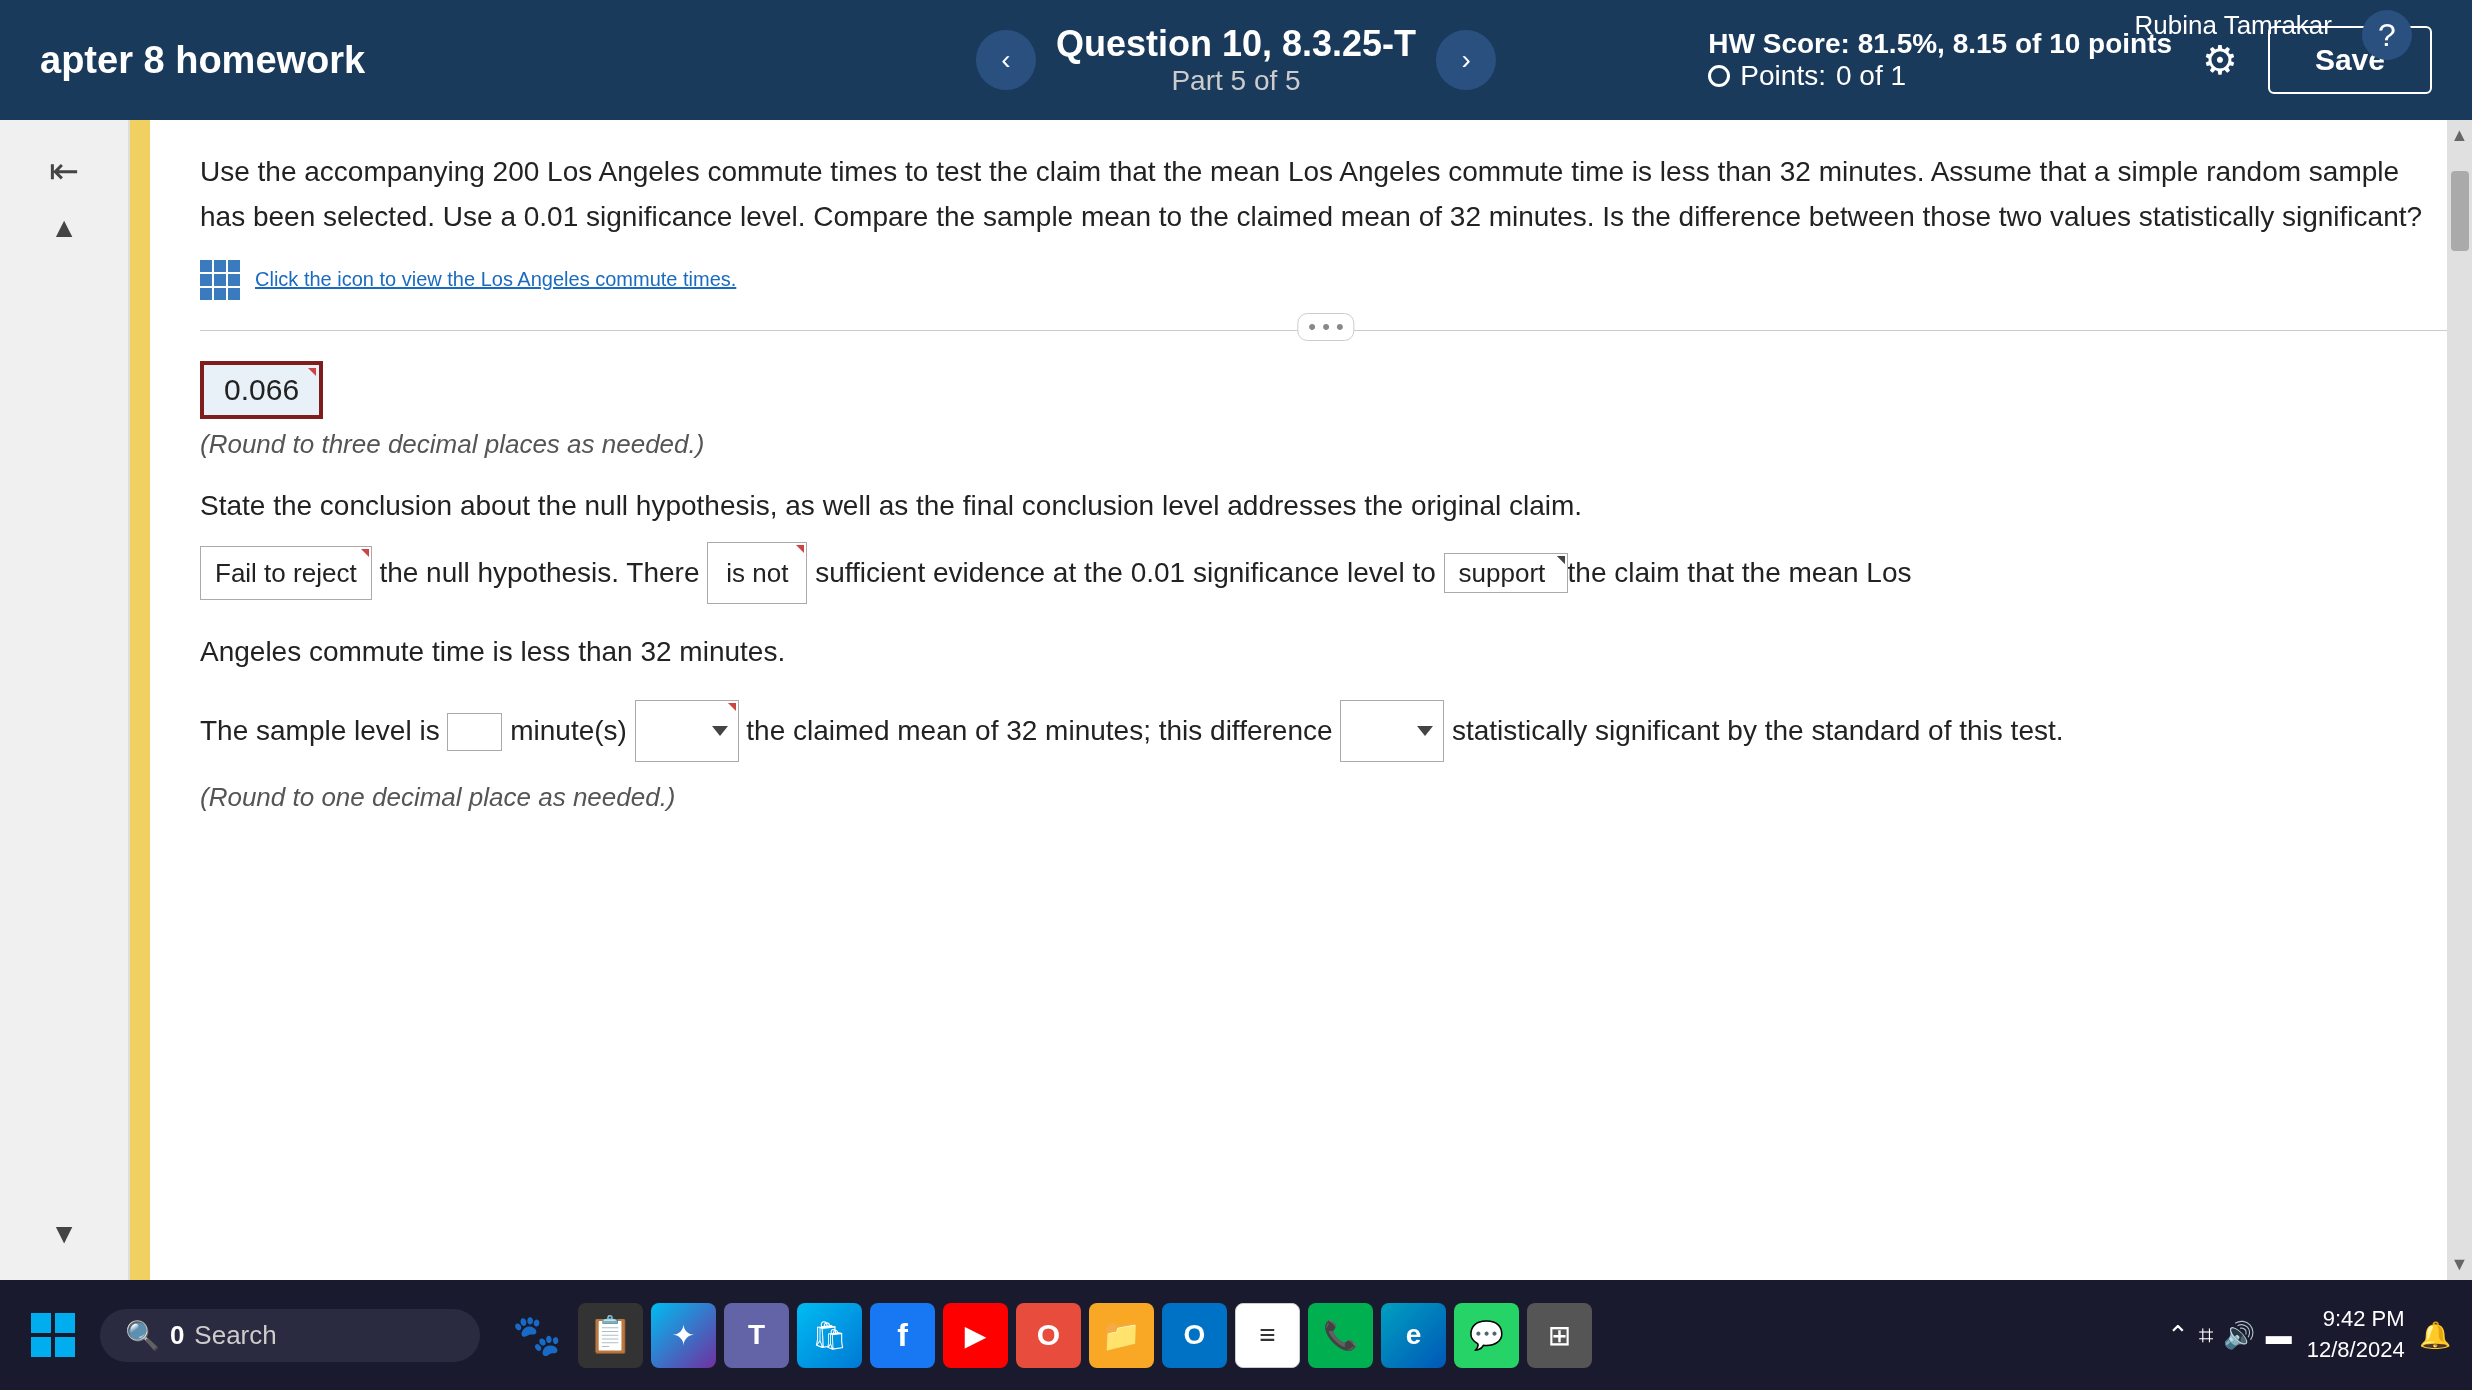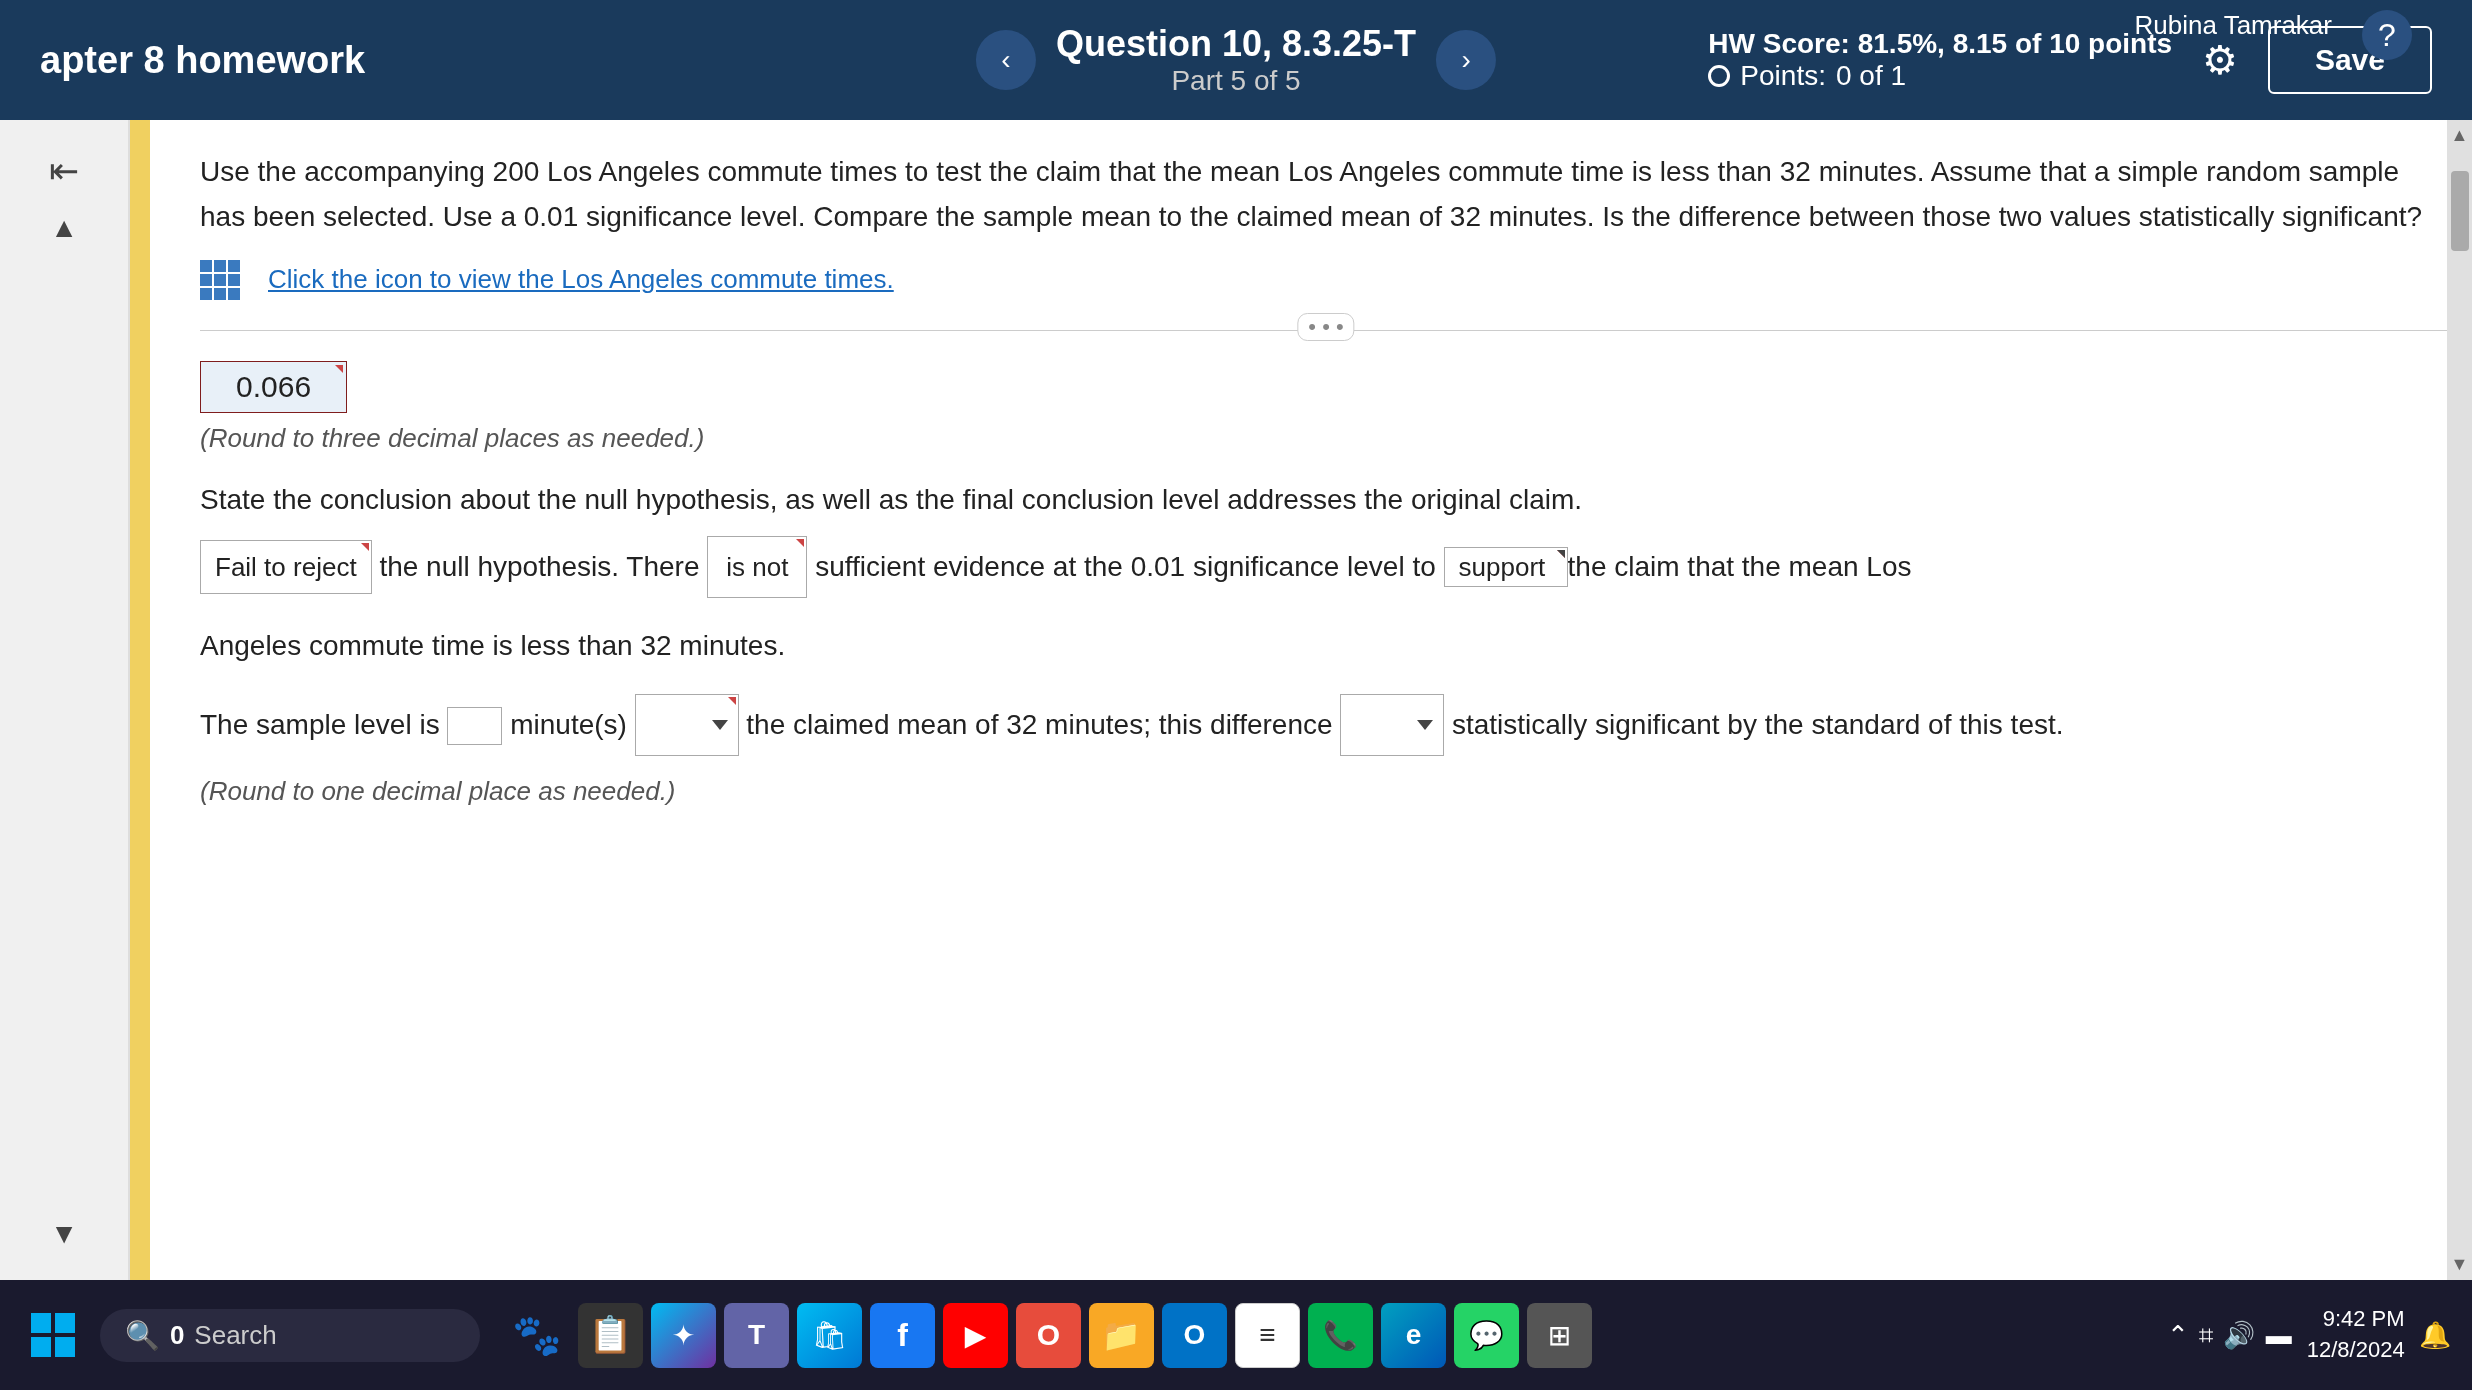--- a/index.html
+++ b/index.html
@@ -170,22 +170,22 @@
     .question-text {
       font-size: 28px;
       line-height: 1.6;
       color: #222;
       margin-bottom: 20px;
     }
 
     .commute-icon-row {
       display: flex;
       align-items: center;
-      gap: 28px;
-      font-size: 26px;
+      gap: 15px;
+      font-size: 20px;
       color: #333;
       margin-bottom: 30px;
     }
     .grid-icon {
       display: grid;
       grid-template-columns: repeat(3, 12px);
       grid-template-rows: repeat(3, 12px);
       gap: 2px;
     }
     .grid-cell {
@@ -206,22 +206,22 @@
       border-radius: 10px;
     }
 
     
     .answer-section {
       margin-top: 30px;
     }
 
     .value-box {
       background: #e8f0f8;
-      border: 1px solid #7f1d1d;
-      padding: 8px 35px;
+      border: 4px solid #7f1d1d;
+      padding: 8px 20px;
       font-size: 30px;
       color: #222;
       display: inline-block;
       margin-bottom: 10px;
       position: relative;
     }
     .value-box::after {
       content: '';
       position: absolute;
       top: 3px;

